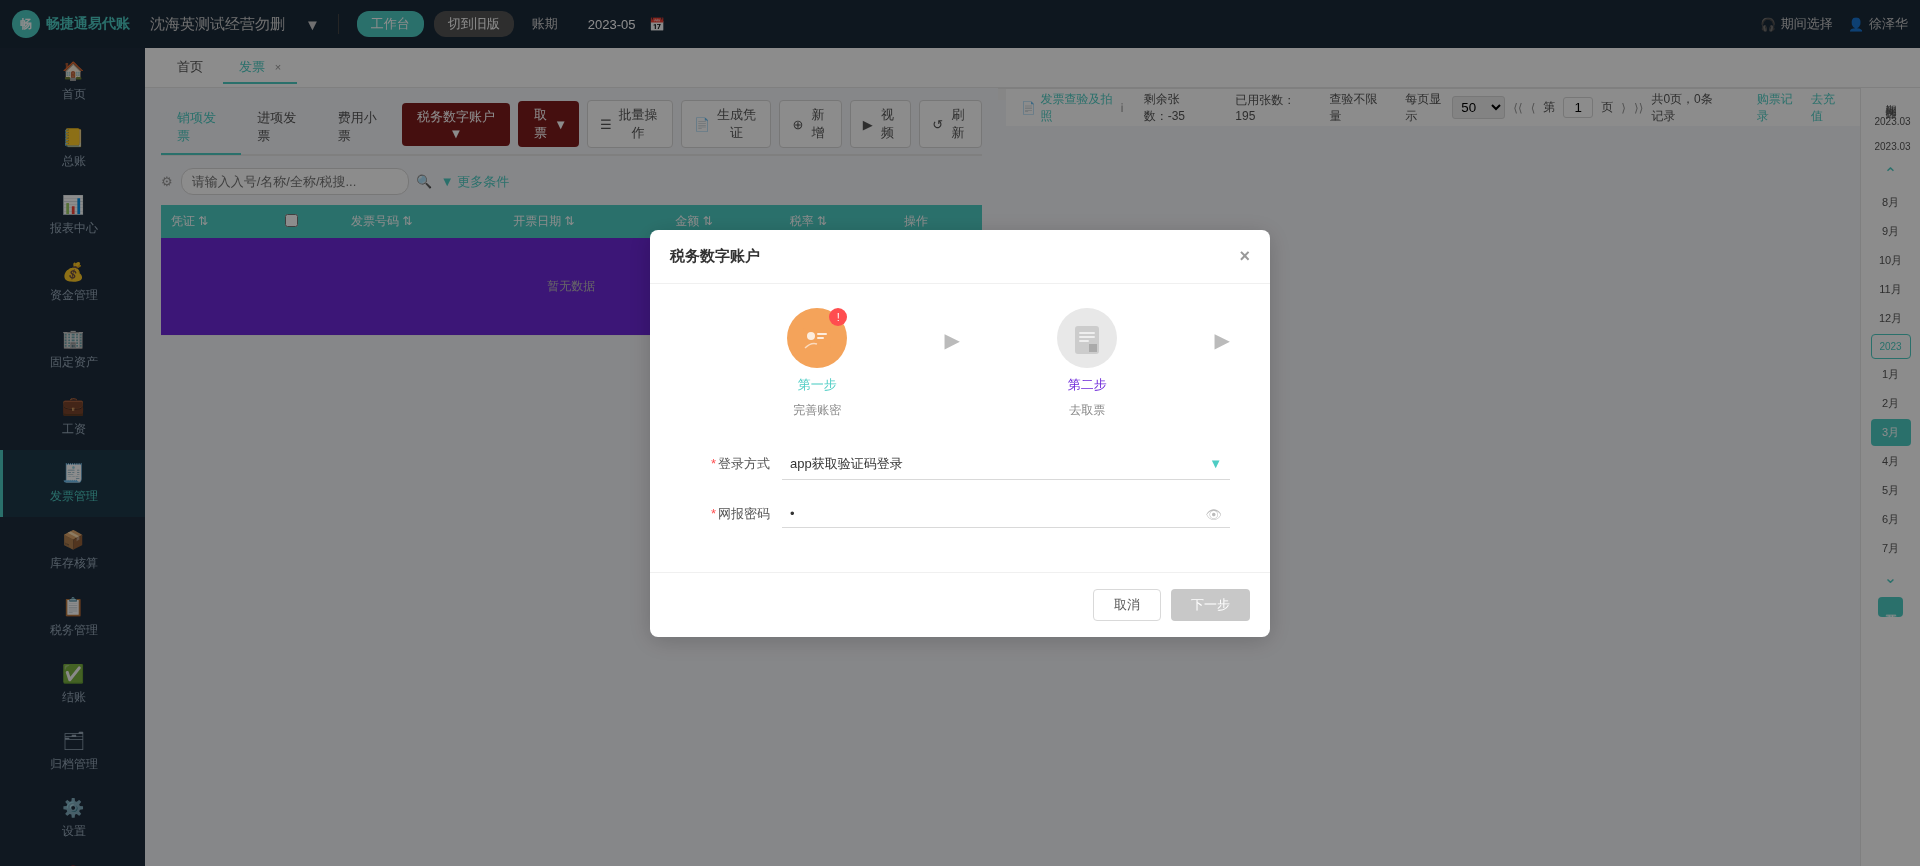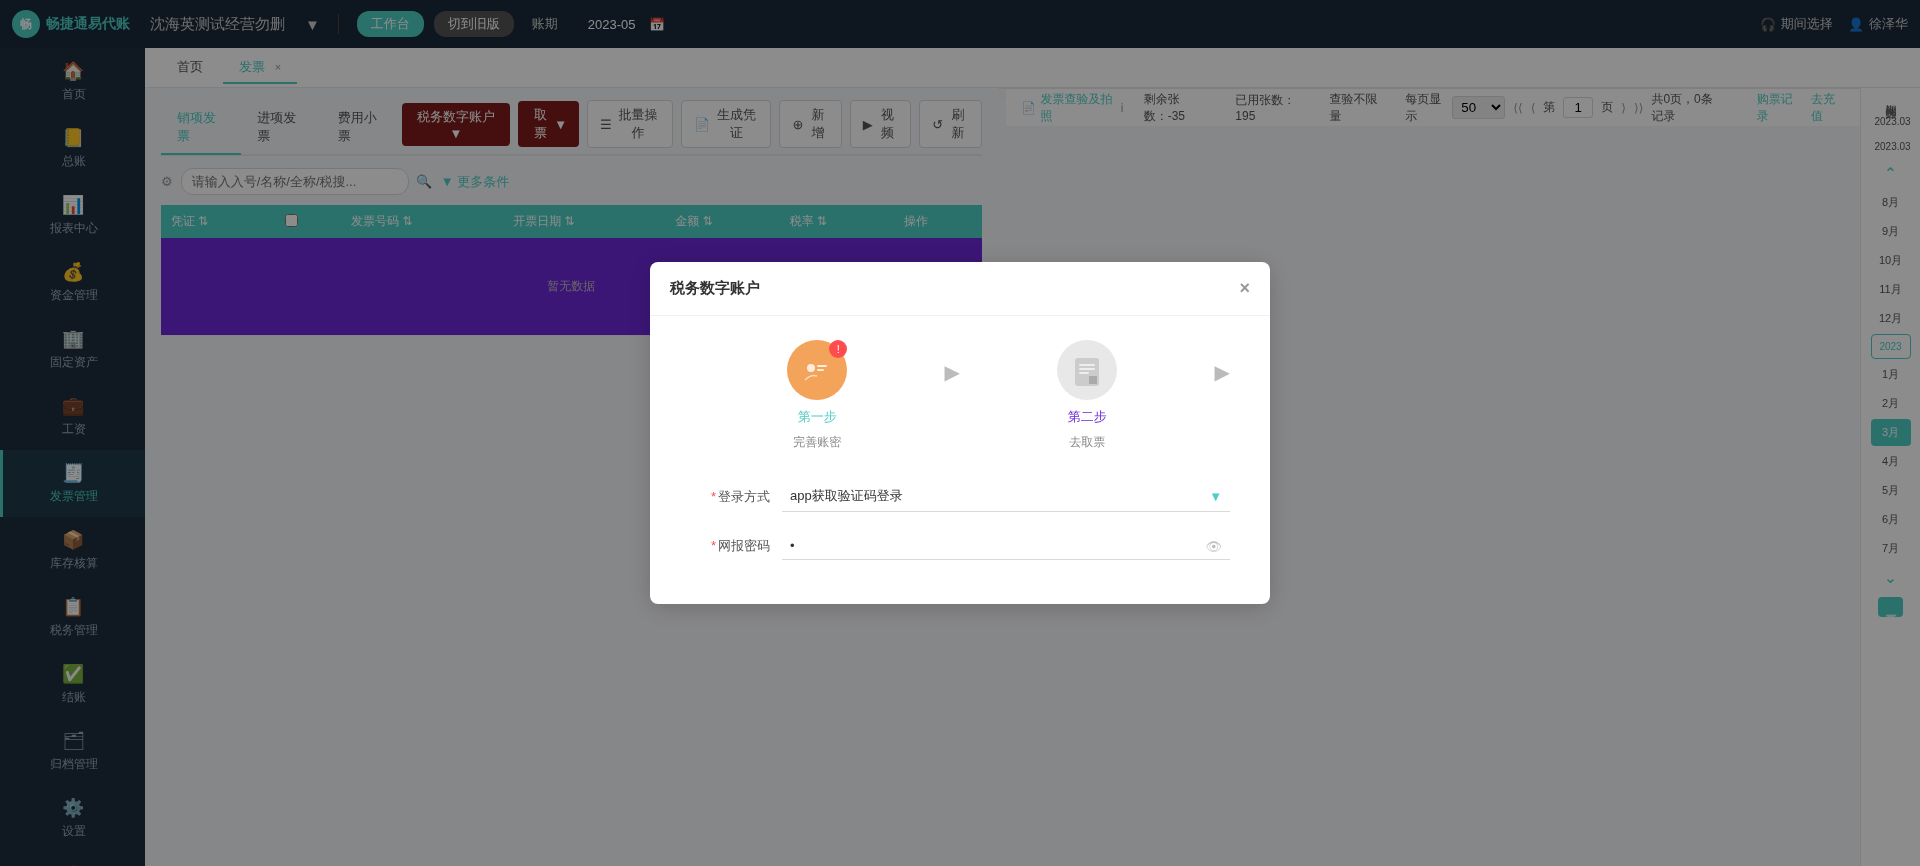--- a/index.html
+++ b/index.html
@@ -505,15 +505,19 @@
           <div class="form-control-wrap">
             <input type="password" class="form-control" value="1" style="border-top: none; border-right: none; border-left: none; border-image: initial; border-bottom: 1px solid rgb(217, 217, 217); width: 100%; padding-right: 30px;">
             <span class="eye-icon">👁</span>
           </div>
         </div>
 
 
       </div>
     </div>
 
+    <div class="modal-footer">
+      <button class="btn-cancel">取消</button>
+      <button class="btn-next">下一步</button>
+    </div>
 
   </div>
 </div>
 
 </body></html>

